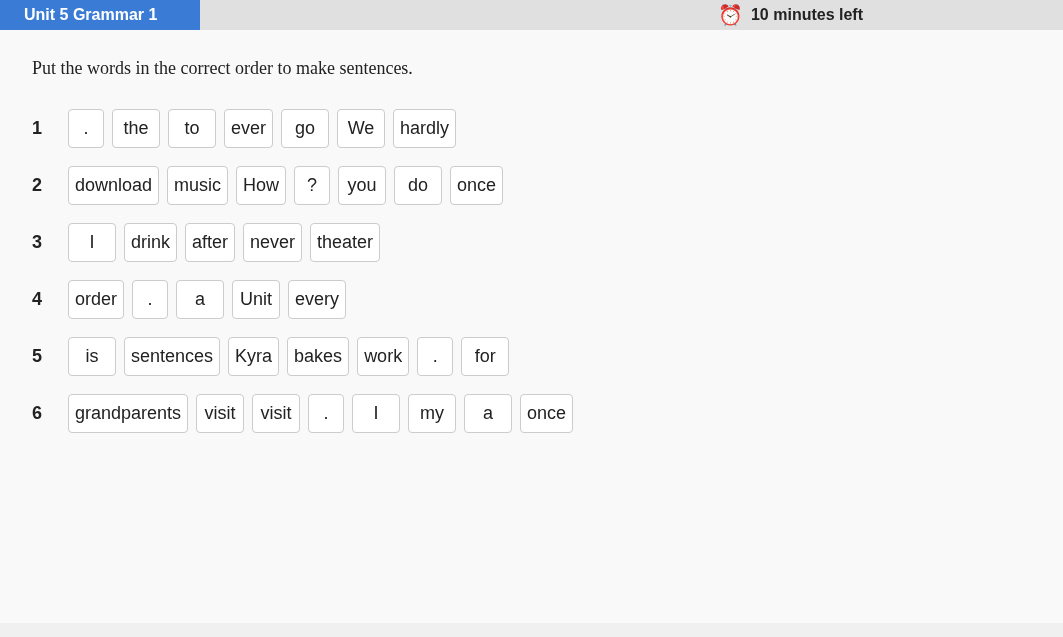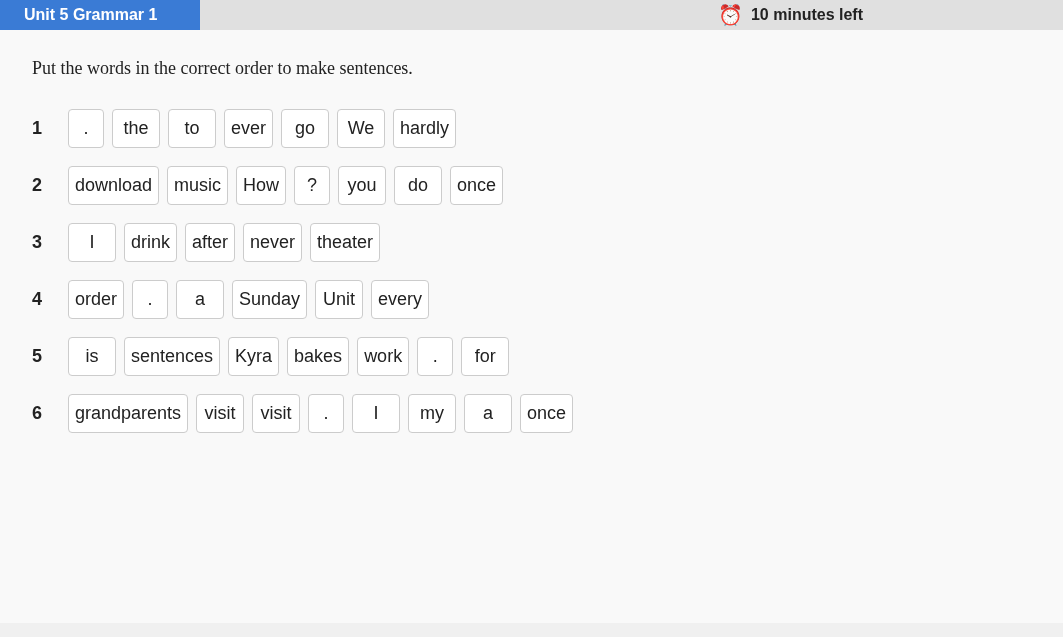--- a/index.html
+++ b/index.html
@@ -127,21 +127,20 @@
         <div class="word-tile">drink</div>
         <div class="word-tile">after</div>
         <div class="word-tile">never</div>
         <div class="word-tile">theater</div>
       </div>
       <div class="sentence-row">
         <div class="row-number">4</div>
         <div class="word-tile">order</div>
         <div class="word-tile dot">.</div>
         <div class="word-tile">a</div>
-        <div class="word-tile">Sunday</div>
         <div class="word-tile">Unit</div>
         <div class="word-tile">every</div>
       </div>
       <div class="sentence-row">
         <div class="row-number">5</div>
         <div class="word-tile">is</div>
         <div class="word-tile">sentences</div>
         <div class="word-tile">Kyra</div>
         <div class="word-tile">bakes</div>
         <div class="word-tile">work</div>

